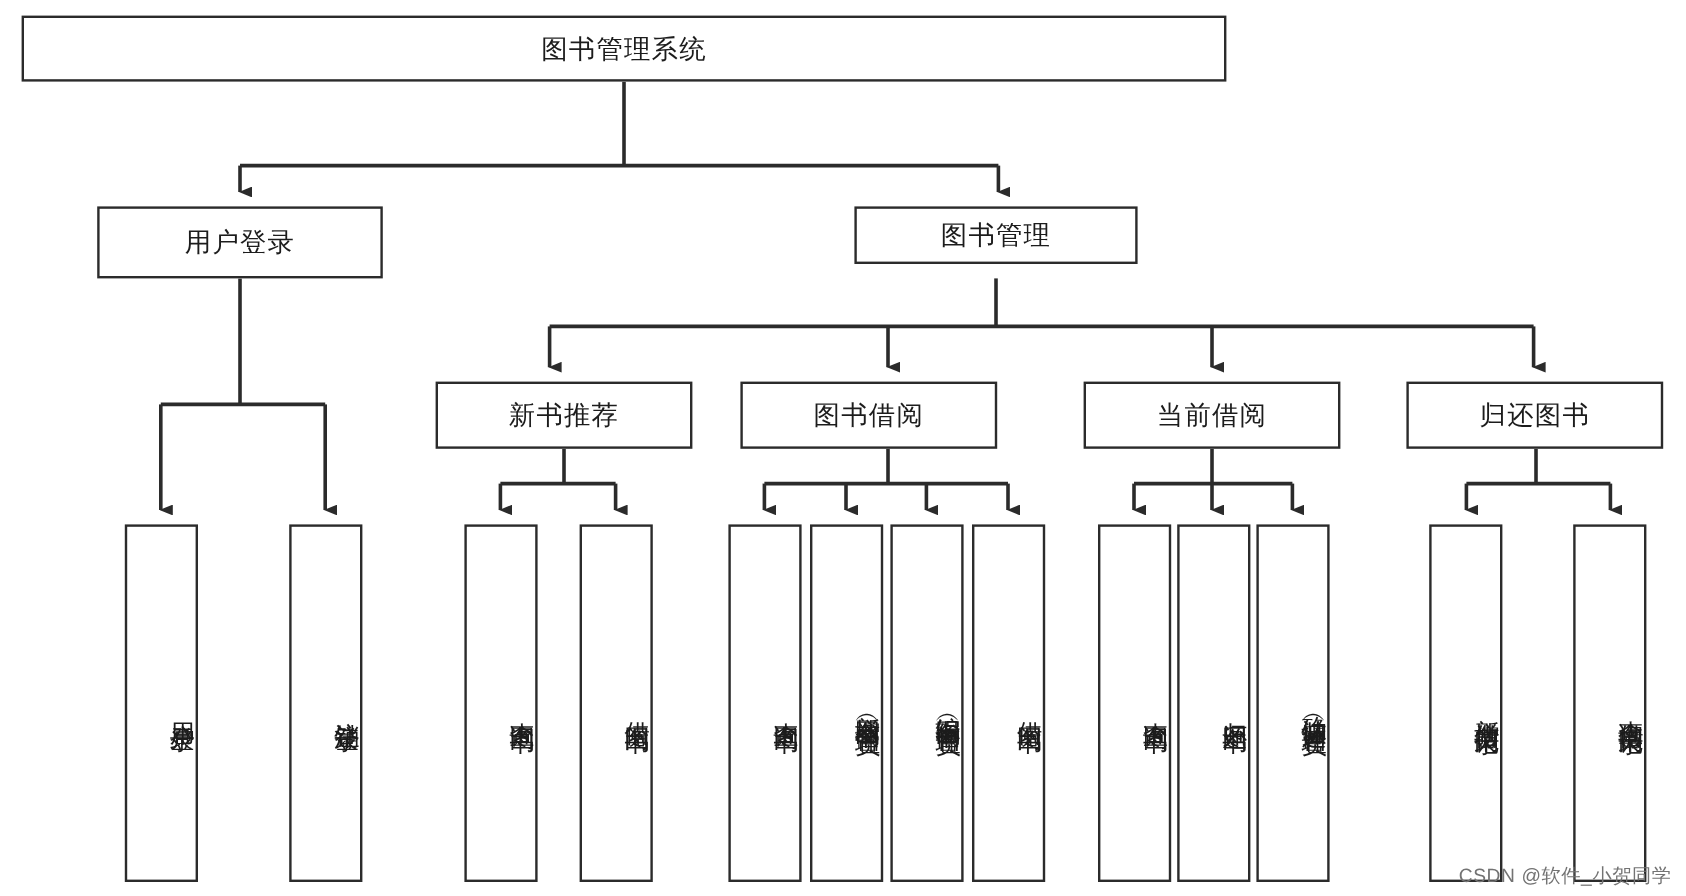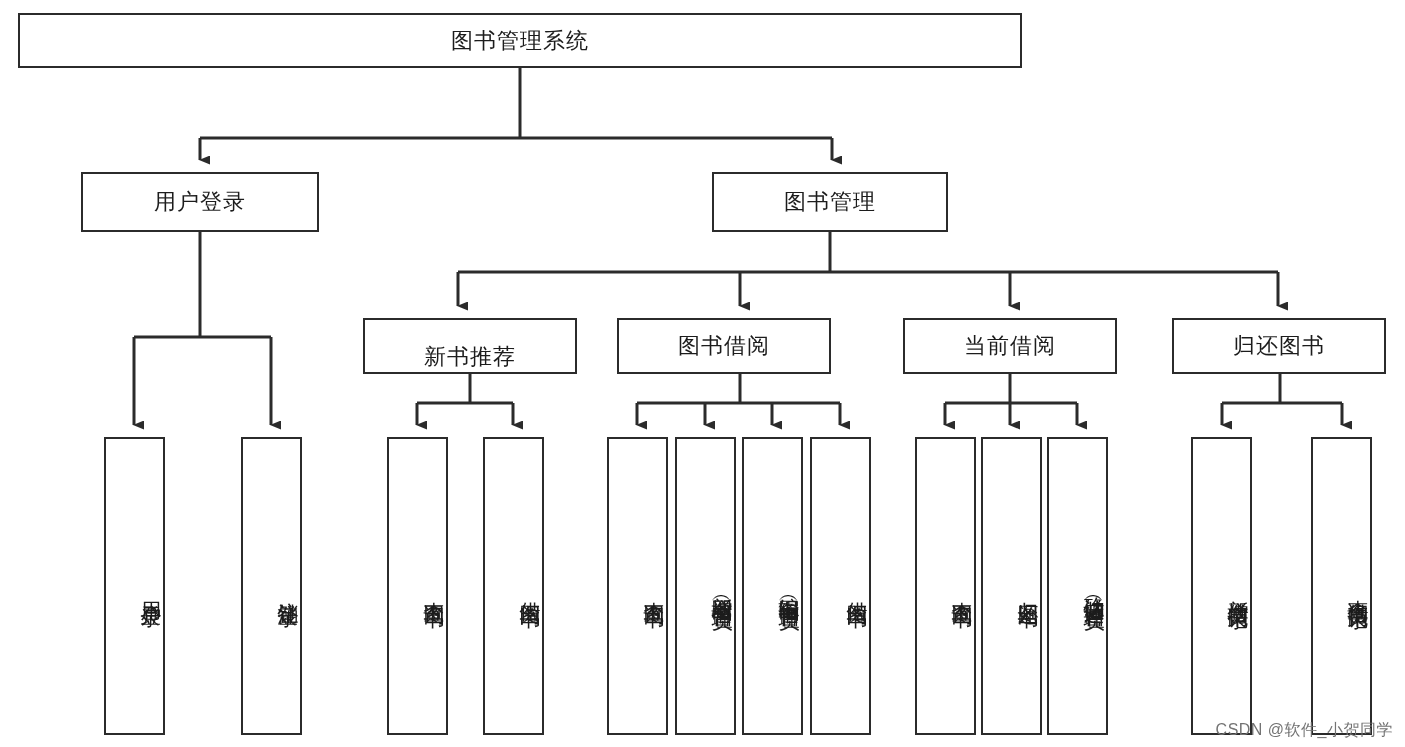--- a/index.html
+++ b/index.html
@@ -125,25 +125,25 @@
     </g>
   </svg>
 
   <div class="node horiz" style="left:18px; top:13px; width:1004px; height:55px;">
     <span class="label">图书管理系统</span>
   </div>
 
   <div class="node horiz" style="left:81px; top:172px; width:238px; height:60px;">
     <span class="label">用户登录</span>
   </div>
-  <div class="node horiz" style="left:712px; top:172px; width:236px; height:60px;">
+  <div class="node horiz" style="left:712px; top:172px; width:236px; height:48px;">
     <span class="label">图书管理</span>
   </div>
 
-  <div class="node horiz" style="left:363px; top:318px; width:214px; height:56px;align-items:flex-end;">
+  <div class="node horiz" style="left:363px; top:318px; width:214px; height:56px;">
     <span class="label">新书推荐</span>
   </div>
   <div class="node horiz" style="left:617px; top:318px; width:214px; height:56px;">
     <span class="label">图书借阅</span>
   </div>
   <div class="node horiz" style="left:903px; top:318px; width:214px; height:56px;">
     <span class="label">当前借阅</span>
   </div>
   <div class="node horiz" style="left:1172px; top:318px; width:214px; height:56px;">
     <span class="label">归还图书</span>

